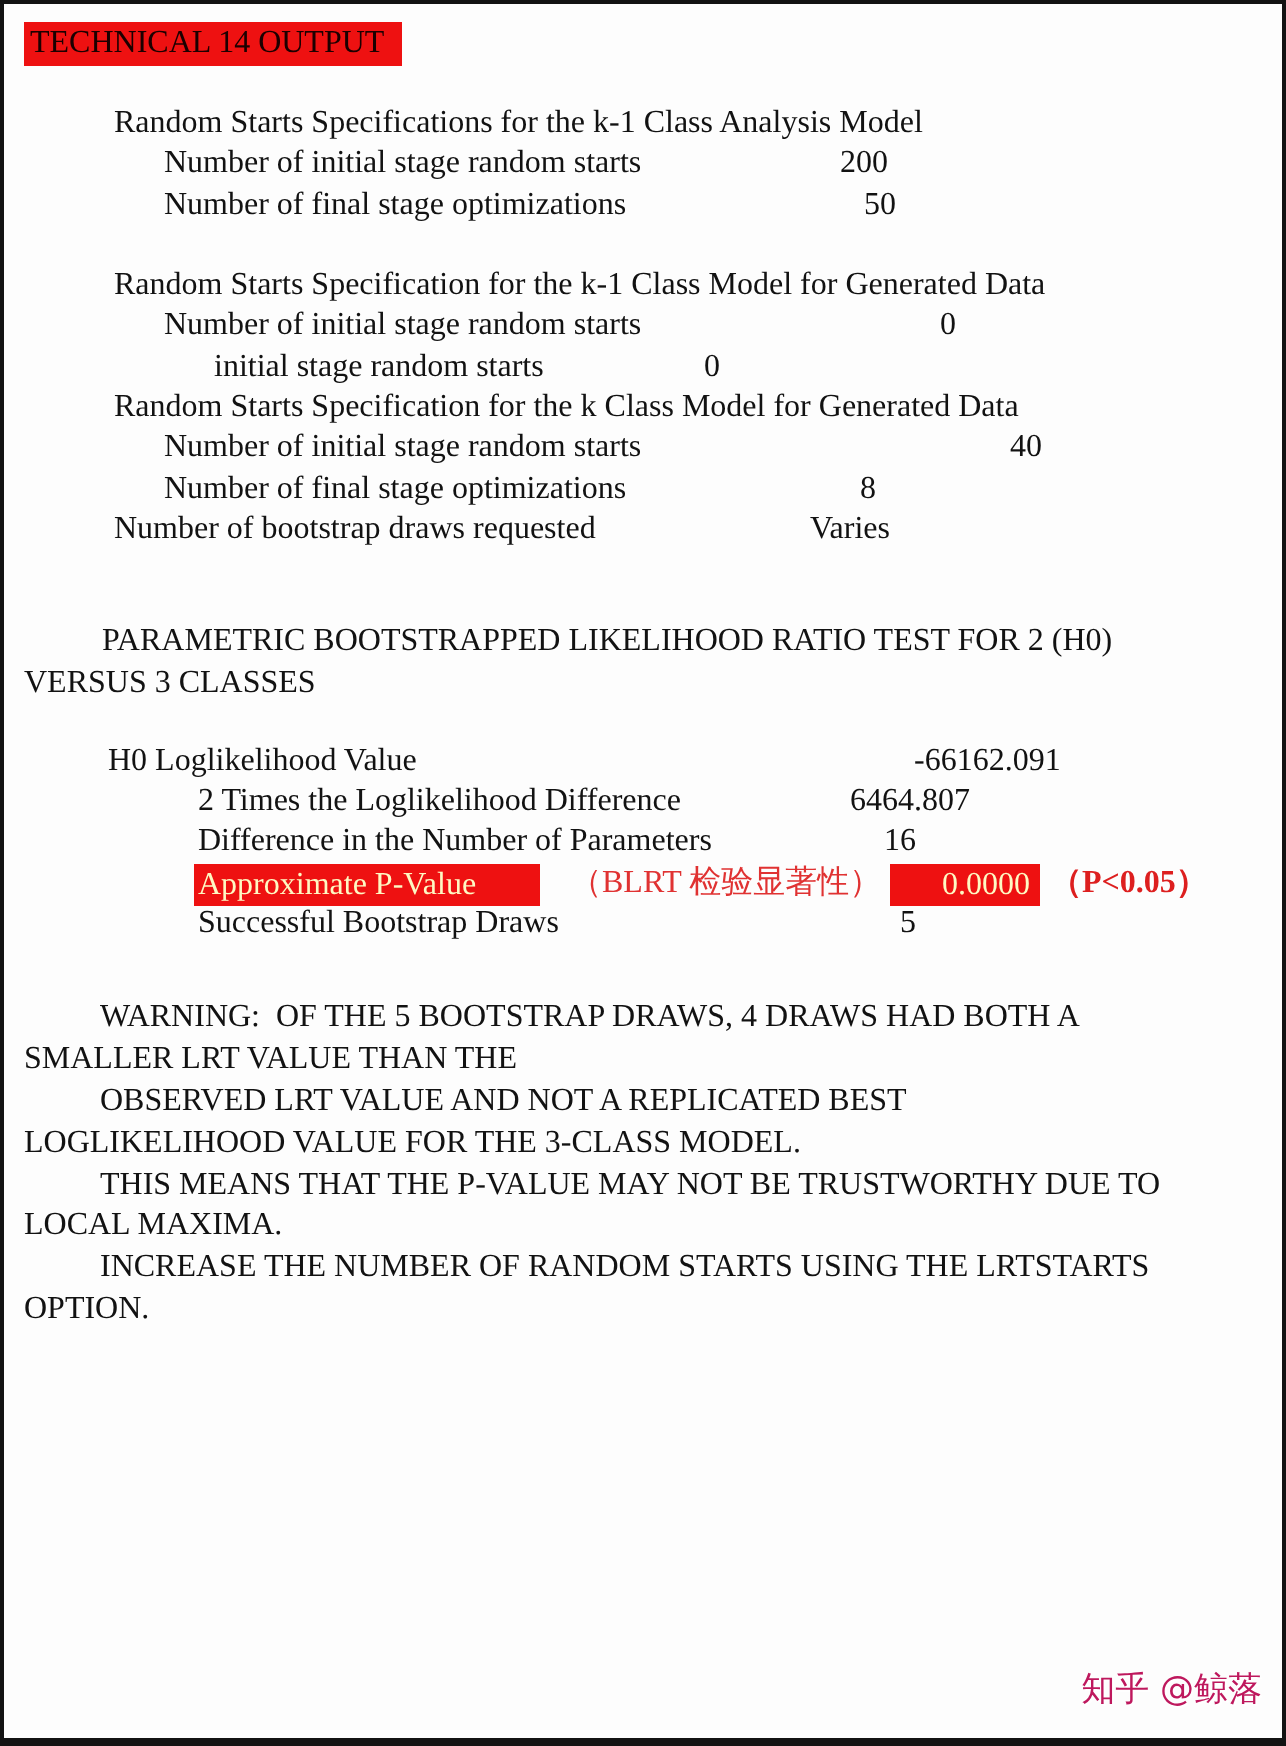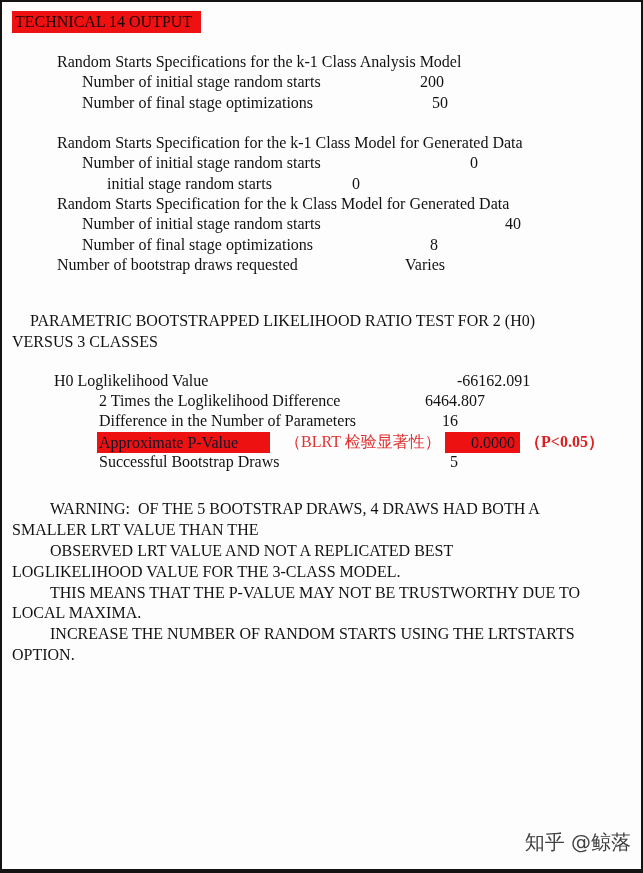--- a/index.html
+++ b/index.html
@@ -29,28 +29,28 @@
   .b2{margin-top:36px;}
   .b3{margin-top:19px;}
   .b4{margin-top:27px;}
   .b1 .line,.b2 .line,.b3 .line{height:20.3px;line-height:20.3px;}
   .b4 .line{height:20.8px;line-height:20.8px;}
   .line{position:relative;white-space:nowrap;}
   .t{white-space:pre;display:inline-block;}
   .val{position:absolute;top:0;white-space:pre;}
   .seg{position:absolute;top:0;white-space:pre;}
   .seg.hl{height:21px;line-height:21px;box-sizing:border-box;padding-left:2px;}
-  .hl{background:var(--hl,#ee1111);color:#0f172a;}
+  .hl{background:var(--hl,#ee1111);color:#fef9c3;}
   .num{text-align:right;padding-right:5px;}
   .red{color:var(--red,#e03232);}
   .redbold{color:var(--redbold,#dd1f1f);font-weight:bold;}
   .watermark{
     position:absolute;right:10px;bottom:13px;
     font-family:"DejaVu Sans",sans-serif;
-    font-size:20px;color:#404040;
+    font-size:17px;color:#be185d;
     text-shadow:1px 1px 0 #ffffff;
   }
 </style>
 </head>
 <body>
 
 <div class="page">
   <span class="banner">TECHNICAL 14 OUTPUT</span>
 
   <div class="content">
@@ -61,21 +61,21 @@
         <div class="line"><span class="t" style="padding-left: 0px;"></span></div>
         <div class="line"><span class="t" style="padding-left: 55px;">Random Starts Specification for the k-1 Class Model for Generated Data</span></div>
         <div class="line"><span class="t" style="padding-left: 80px;">Number of initial stage random starts</span><span class="val" style="left: 468px;">0</span></div>
         <div class="line"><span class="t" style="padding-left: 105px;">initial stage random starts</span><span class="val" style="left: 350px;">0</span></div>
         <div class="line"><span class="t" style="padding-left: 55px;">Random Starts Specification for the k Class Model for Generated Data</span></div>
         <div class="line"><span class="t" style="padding-left: 80px;">Number of initial stage random starts</span><span class="val" style="left: 503px;">40</span></div>
         <div class="line"><span class="t" style="padding-left: 80px;">Number of final stage optimizations</span><span class="val" style="left: 428px;">8</span></div>
         <div class="line"><span class="t" style="padding-left: 55px;">Number of bootstrap draws requested</span><span class="val" style="left: 403px;">Varies</span></div>
       </div>
       <div class="block b2">
-        <div class="line"><span class="t" style="padding-left: 28px; text-align: center;">PARAMETRIC BOOTSTRAPPED LIKELIHOOD RATIO TEST FOR 2 (H0)</span></div>
+        <div class="line"><span class="t" style="padding-left: 49px; text-align: center;">PARAMETRIC BOOTSTRAPPED LIKELIHOOD RATIO TEST FOR 2 (H0)</span></div>
         <div class="line"><span class="t" style="padding-left: 10px;">VERSUS 3 CLASSES</span></div>
       </div>
       <div class="block b3">
         <div class="line"><span class="t" style="padding-left: 52px;">H0 Loglikelihood Value</span><span class="val" style="left: 455px;">-66162.091</span></div>
         <div class="line"><span class="t" style="padding-left: 97px;">2 Times the Loglikelihood Difference</span><span class="val" style="left: 423px;">6464.807</span></div>
         <div class="line"><span class="t" style="padding-left: 97px;">Difference in the Number of Parameters</span><span class="val" style="left: 440px;">16</span></div>
         <div class="line">
           <span class="seg hl" style="left: 95px; width: 173px;">Approximate P-Value</span>
           <span class="seg red" style="left: 283px;">（BLRT 检验显著性）</span>
           <span class="seg hl num" style="left: 443px; width: 75px;">0.0000</span>

